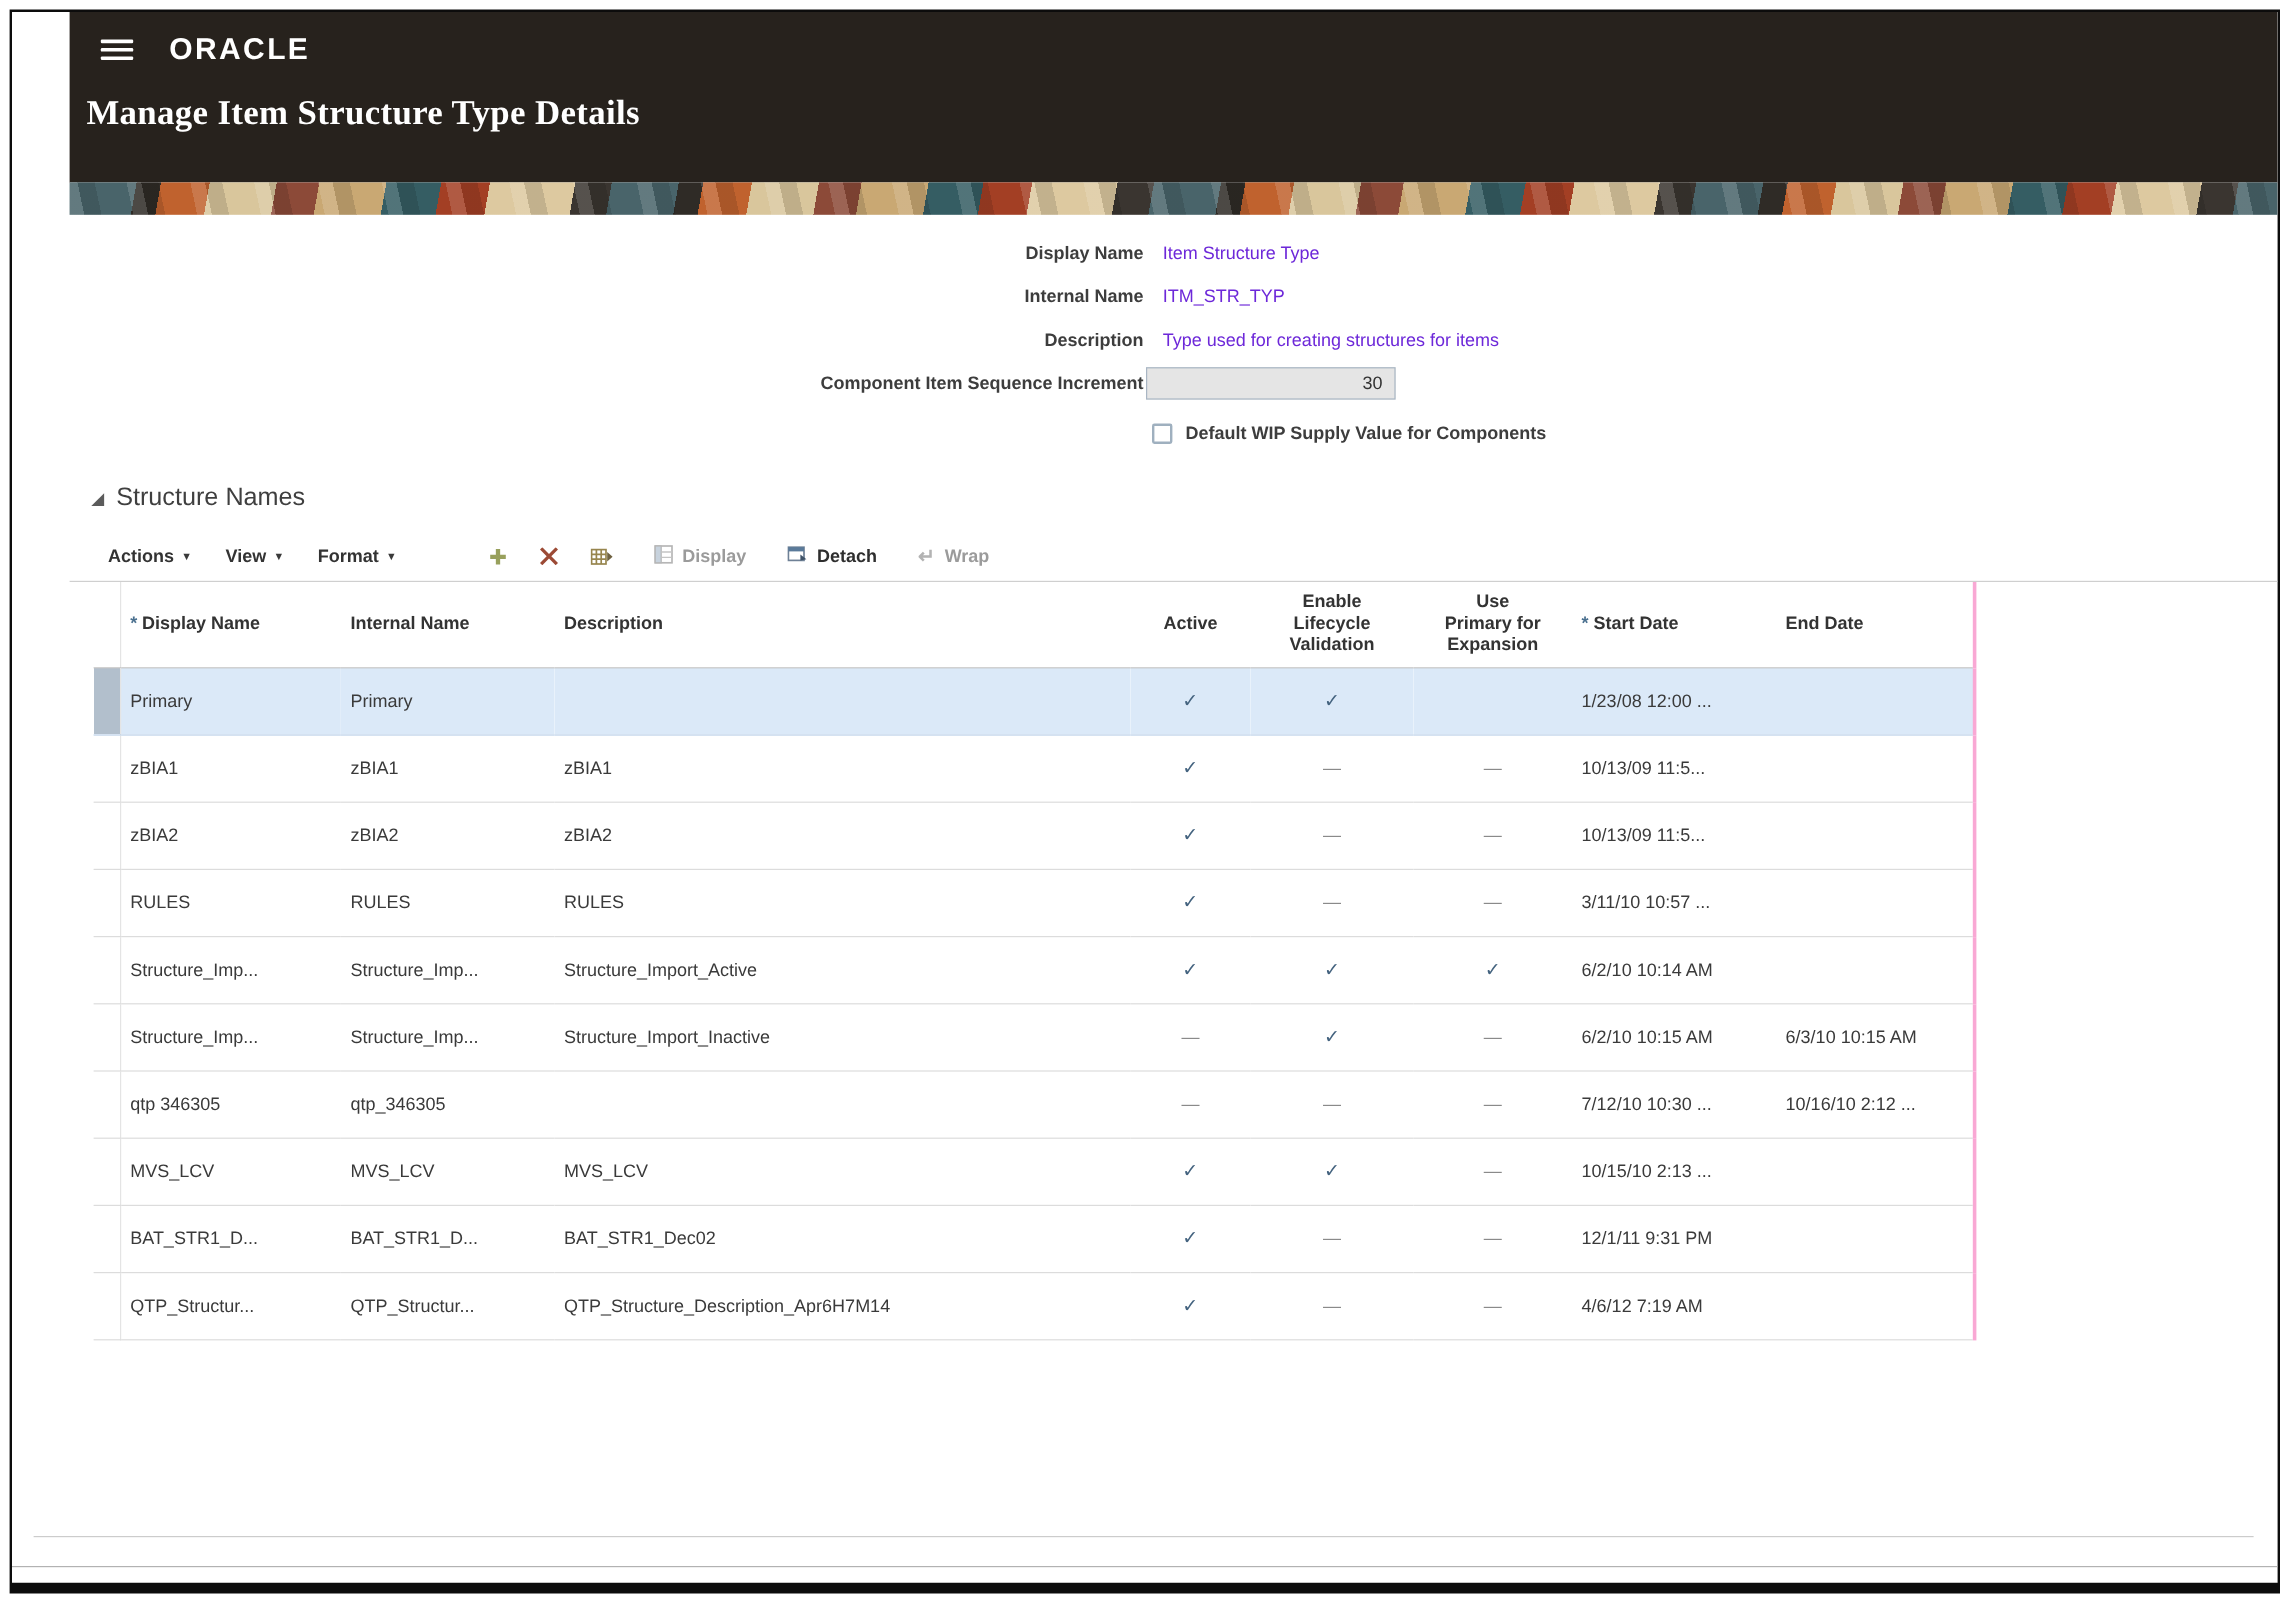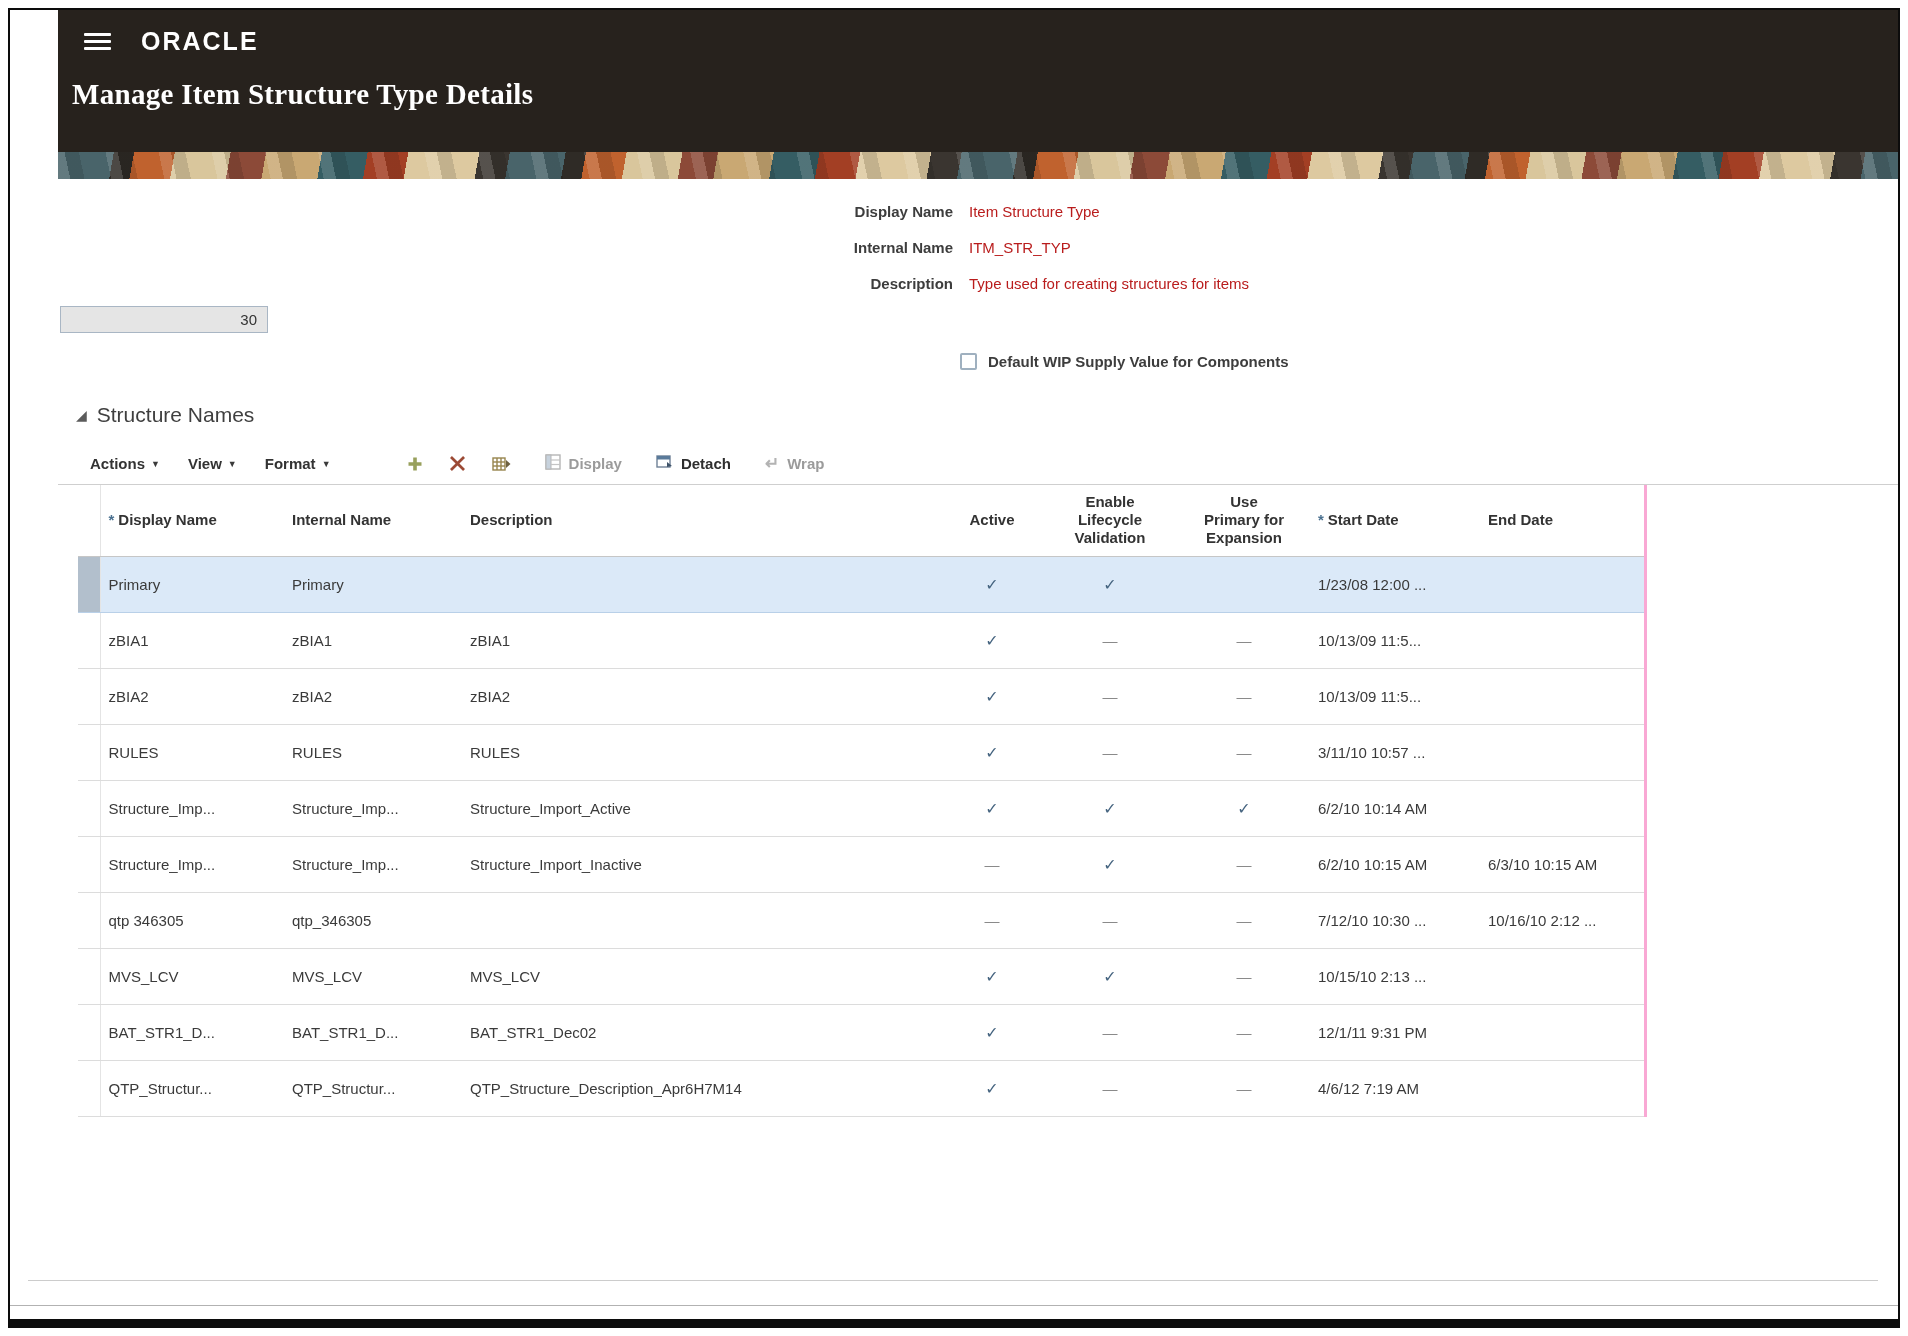--- a/index.html
+++ b/index.html
@@ -32,21 +32,21 @@
       repeating-linear-gradient(100deg,
         #49646a 0 55px, #2f2b26 55px 75px, #c0622e 75px 115px, #d9c69c 115px 170px,
         #8c4a38 170px 205px, #c9a873 205px 260px, #355d63 260px 305px, #a33f24 305px 345px,
         #ddc9a0 345px 415px, #3a3530 415px 445px);
   }
 
   
   .form-area { padding-top:14px; font-size:15px; }
   .form-row { display:flex; align-items:center; min-height:36px; }
   .form-label { width:895px; text-align:right; font-weight:700; color:#3d3d3d; flex:none; }
-  .form-value { margin-left:16px; color:#b91c1c; }
+  .form-value { margin-left:16px; color:#6d28d9; }
   .seq-input {
     margin-left:2px; width:208px; height:27px;
     border:1px solid #a9b6c4; background:#e5e5e5;
     text-align:right; padding:0 10px; font-size:15px; color:#333; font-family:inherit;
   }
   .checkbox-row { margin-top:12px; padding-left:902px; display:flex; align-items:center; gap:11px; min-height:24px; }
   .checkbox { width:17px; height:17px; border:2px solid #9fb0bf; background:#fff; border-radius:2px; cursor:pointer; flex:none; }
   .checkbox-label { font-weight:700; color:#3d3d3d; }
 
   
@@ -118,20 +118,21 @@
       </div>
       <div class="form-row">
         <span class="form-label">Internal Name</span>
         <span class="form-value">ITM_STR_TYP</span>
       </div>
       <div class="form-row">
         <span class="form-label">Description</span>
         <span class="form-value">Type used for creating structures for items</span>
       </div>
       <div class="form-row">
+        <span class="form-label">Component Item Sequence Increment</span>
         <input class="seq-input" value="30" style="">
       </div>
       <div class="checkbox-row">
         <span class="checkbox"></span>
         <span class="checkbox-label">Default WIP Supply Value for Components</span>
       </div>
     </section>
 
     <div class="section-header">
       <span class="disclosure">◢</span>

